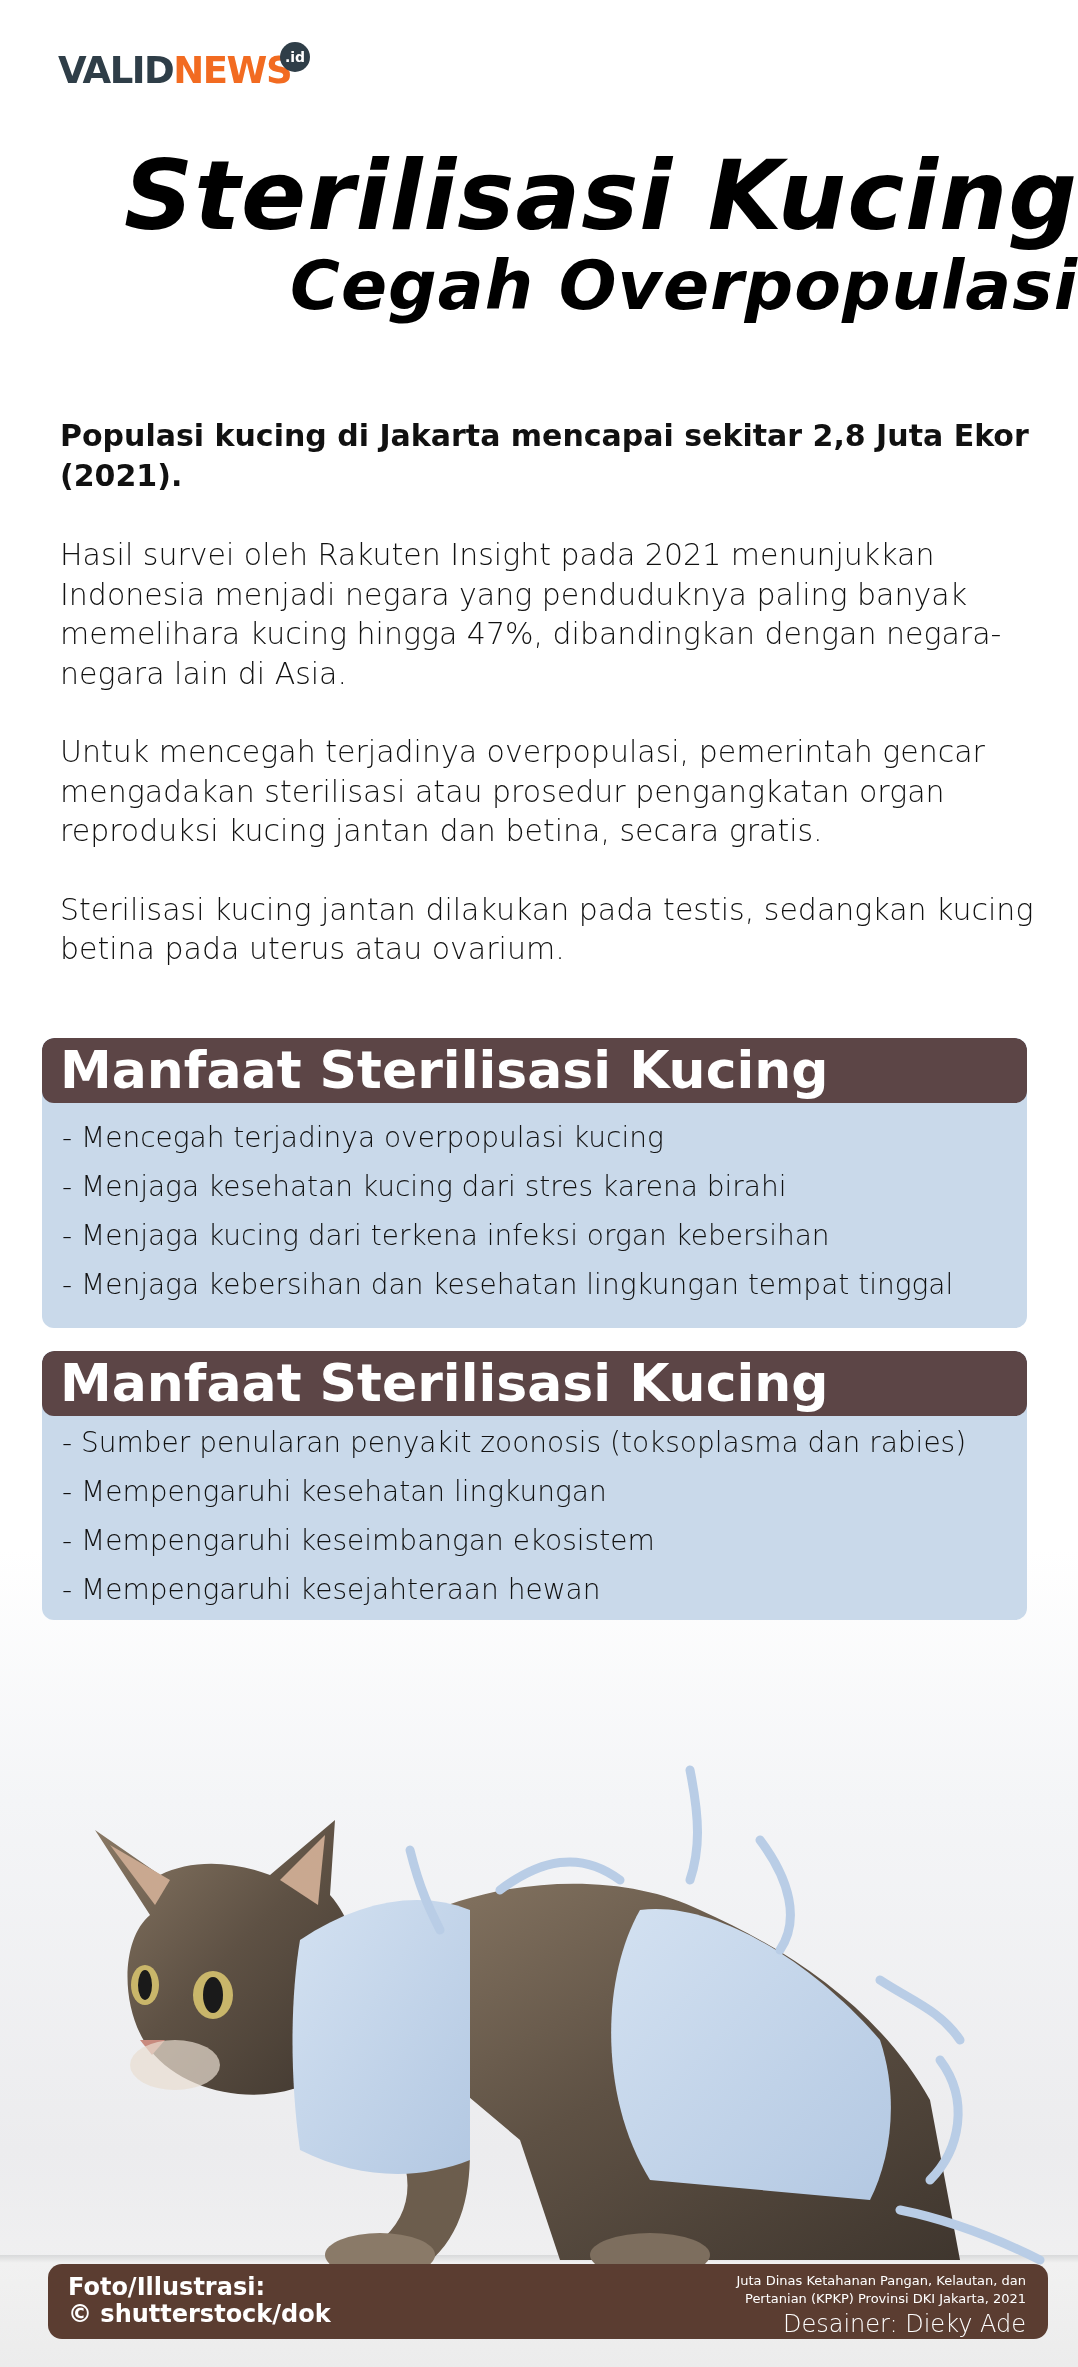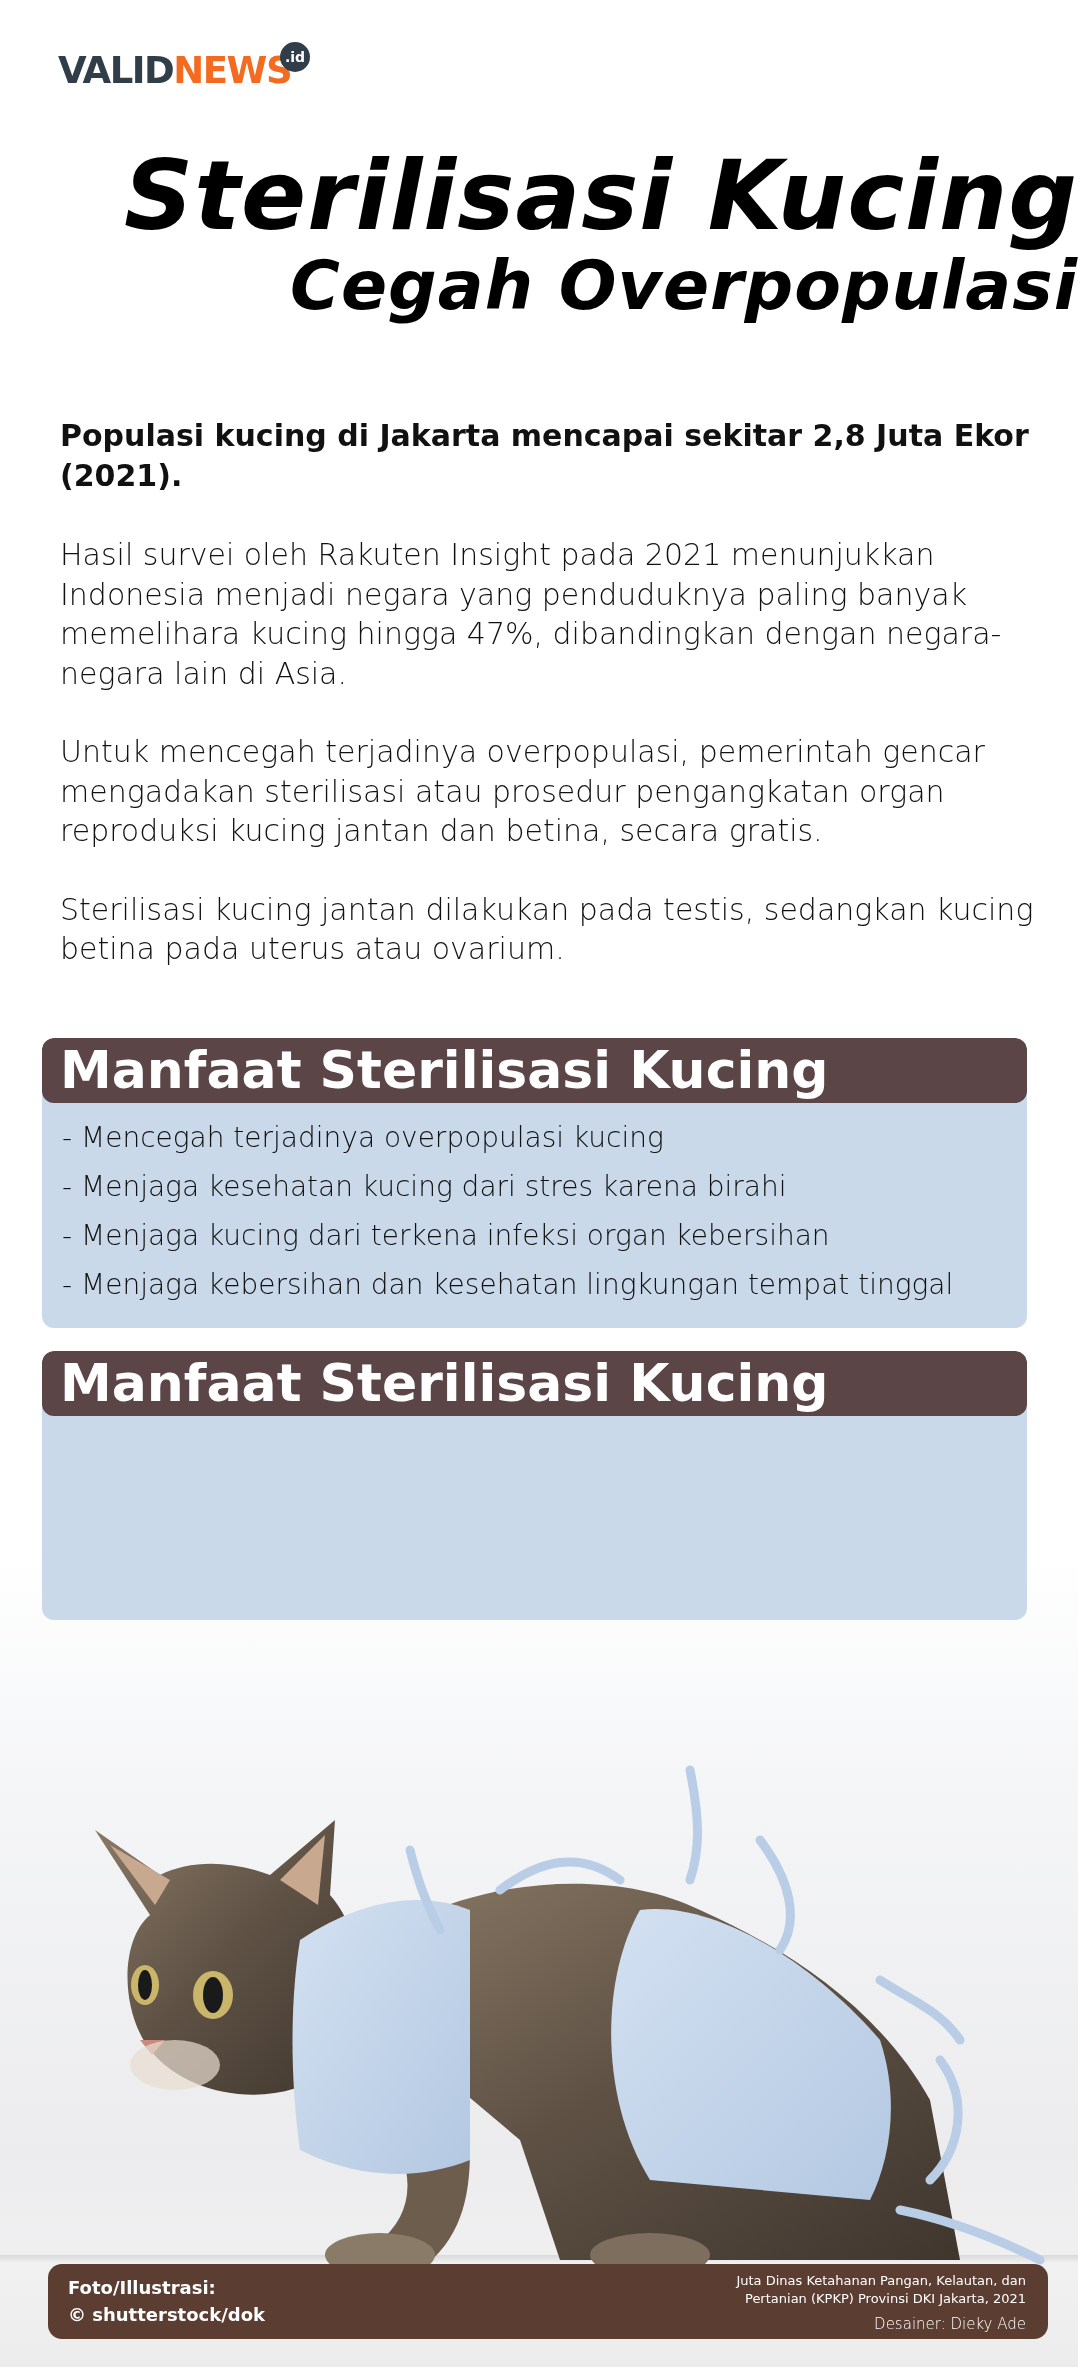--- a/index.html
+++ b/index.html
@@ -37,24 +37,24 @@
     .box1 .box-list { padding-top: 10px; }
     .box2 { top: 1351px; height: 269px; }
     .box2 .box-list { padding-top: 2px; }
 
     
     .photo { position: absolute; left: 0; top: 1680px; width: 1078px; height: 600px; }
     .floor { position: absolute; left: 0; top: 2255px; width: 1078px; height: 112px; background: linear-gradient(to bottom, #d8d9da 0px, #f1f1f1 8px, #ececec 112px); }
 
     
     .footer { position: absolute; left: 48px; top: 2264px; width: 1000px; height: 75px; background: #5b3d31; border-radius: 14px; color: #fff; }
-    .footer-left { position: absolute; left: 20px; top: 10px; font-size: 18px; line-height: 27px; font-weight: 600; }
+    .footer-left { position: absolute; left: 20px; top: 10px; font-size: 24px; line-height: 27px; font-weight: 600; }
     .footer-right { position: absolute; right: 22px; top: 8px; text-align: right; }
     .footer-source { font-size: 13px; line-height: 18px; font-weight: 400; }
-    .footer-designer { font-size: 15px; line-height: 30px; font-weight: 300; margin-top: 1px; }
+    .footer-designer { font-size: 24px; line-height: 30px; font-weight: 300; margin-top: 1px; }
   </style>
 </head>
 <body>
 
 <div class="logo">
   <div class="logo-word">
     <span class="logo-valid">VALID</span><span class="logo-news">NEWS</span>
   </div>
   <div class="logo-badge">.id</div>
 </div>
@@ -76,20 +76,26 @@
   <ul class="box-list">
     <li>- Mencegah terjadinya overpopulasi kucing</li>
     <li>- Menjaga kesehatan kucing dari stres karena birahi</li>
     <li>- Menjaga kucing dari terkena infeksi organ kebersihan</li>
     <li>- Menjaga kebersihan dan kesehatan lingkungan tempat tinggal</li>
   </ul>
 </div>
 
 <div class="box box2">
   <div class="box-header">Manfaat Sterilisasi Kucing</div>
+  <ul class="box-list">
+    <li>- Sumber penularan penyakit zoonosis (toksoplasma dan rabies)</li>
+    <li>- Mempengaruhi kesehatan lingkungan</li>
+    <li>- Mempengaruhi keseimbangan ekosistem</li>
+    <li>- Mempengaruhi kesejahteraan hewan</li>
+  </ul>
 </div>
 
 <div class="floor"></div>
 
 <svg class="photo" viewBox="0 0 1078 600" xmlns="http://www.w3.org/2000/svg">
   <defs>
     <linearGradient id="fur" x1="0" y1="0" x2="1" y2="1">
       <stop offset="0" stop-color="#8b7a66"></stop>
       <stop offset="0.5" stop-color="#5e5144"></stop>
       <stop offset="1" stop-color="#3f362e"></stop>

